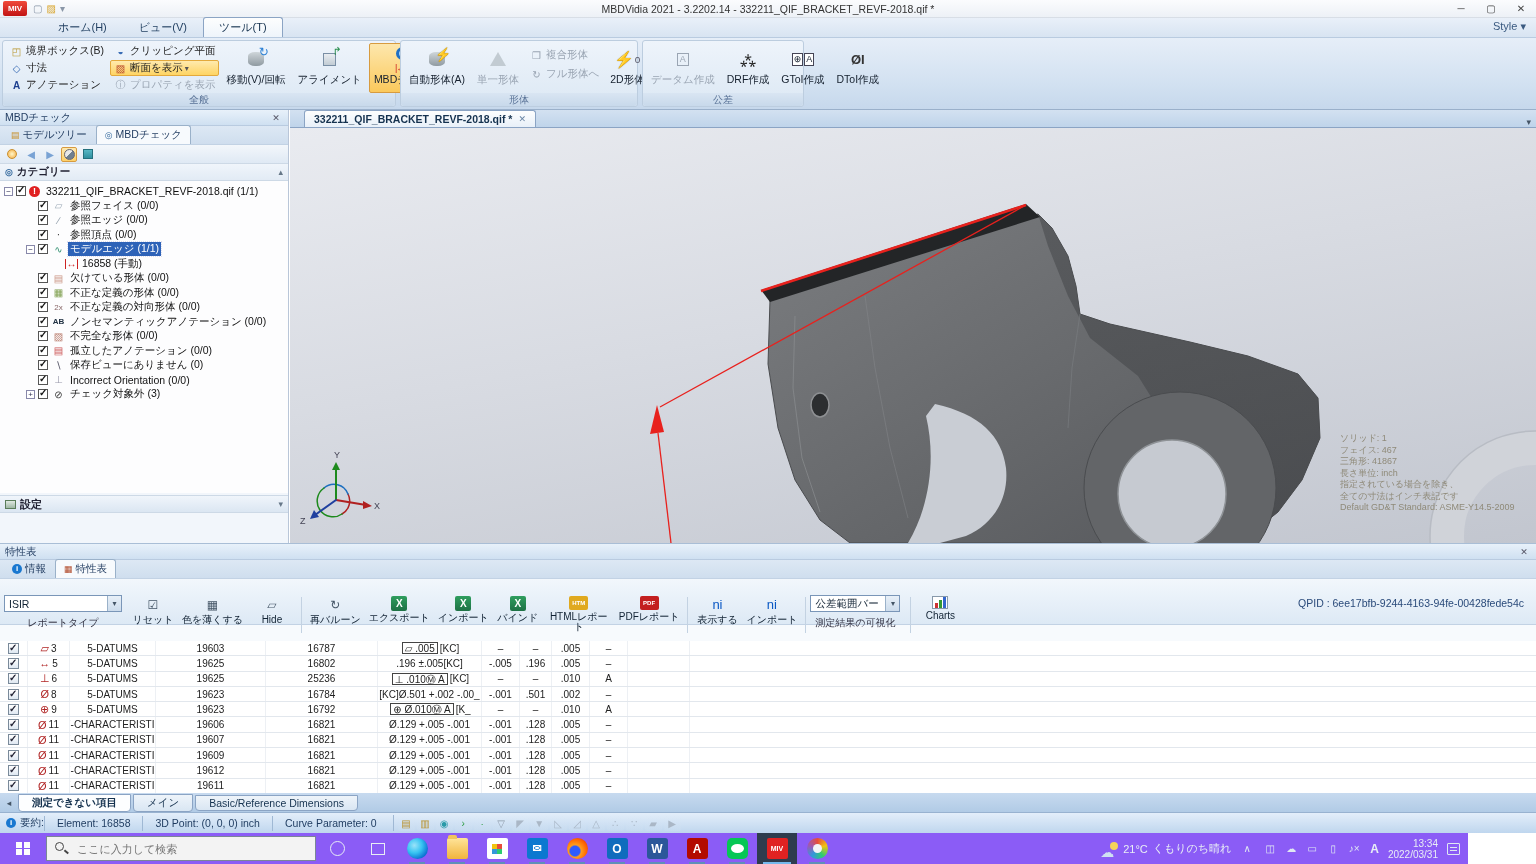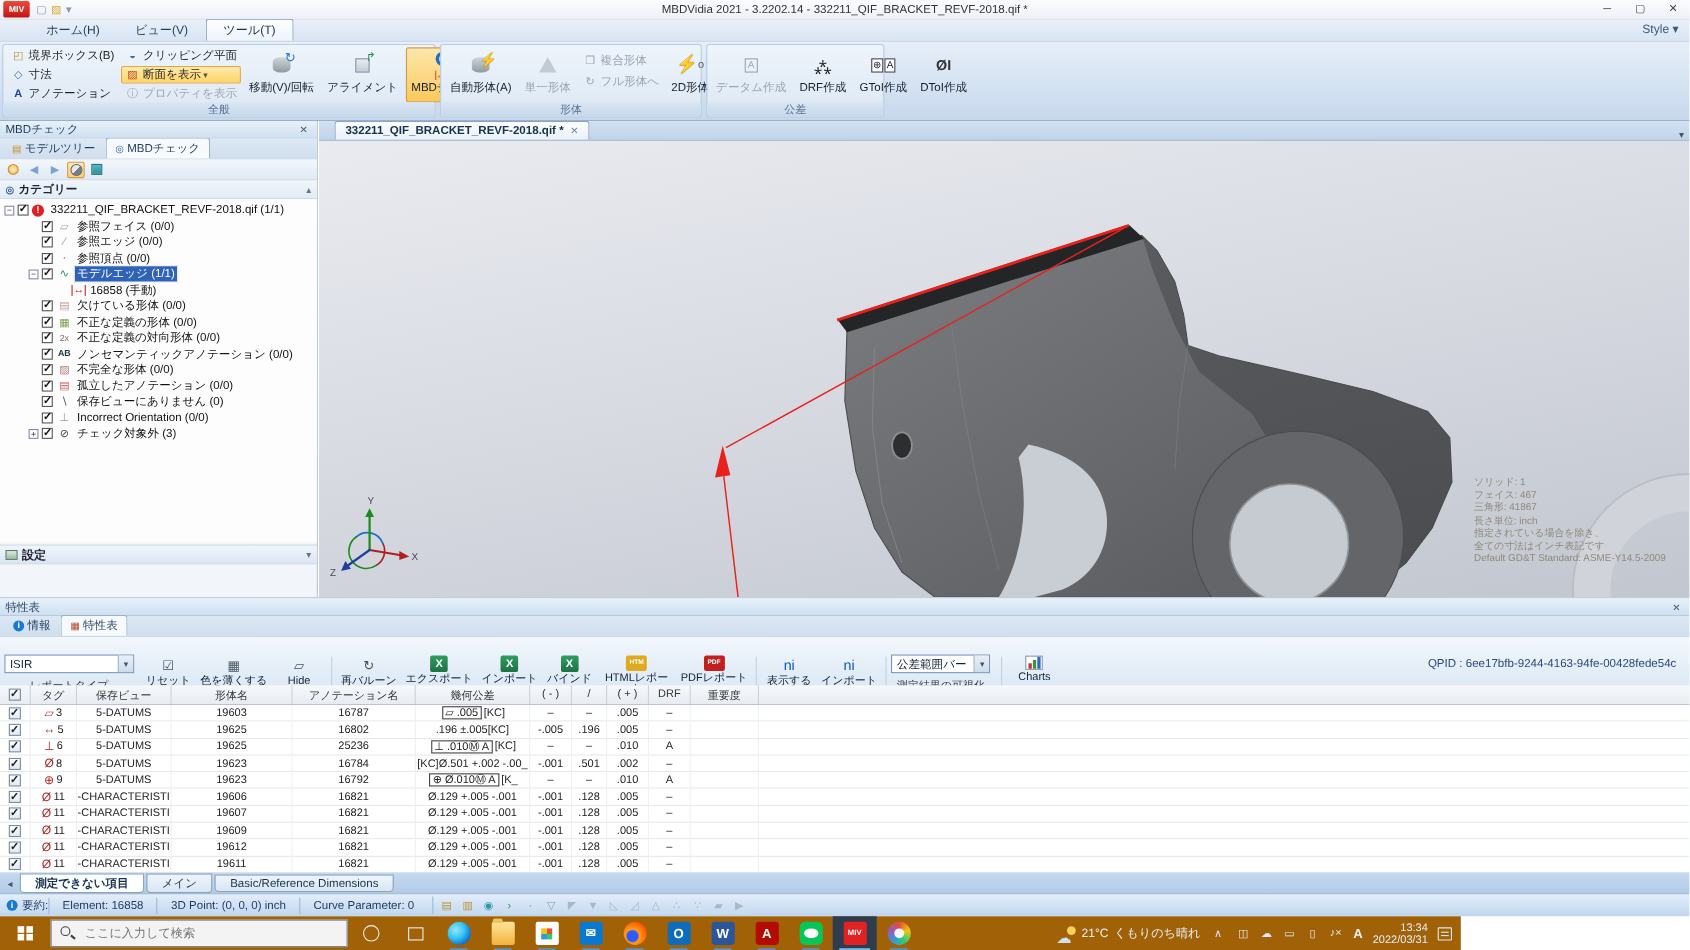--- a/index.html
+++ b/index.html
@@ -11,21 +11,21 @@
   #titlebar{left:0;top:0;width:1536px;height:18px;background:linear-gradient(#fbfcfe,#edf1f6);border-bottom:1px solid #d8dee6;display:flex;align-items:center}
   .miv-btn{width:24px;height:15px;background:linear-gradient(#f04a3a,#c21414);border-radius:2px;color:#fff;font-weight:bold;font-size:8px;display:flex;align-items:center;justify-content:center;margin-left:3px}
   .qat{display:flex;align-items:center;gap:4px;margin-left:6px;font-size:10px}
   .qat .qic{color:#8a97a8}
   .qat .qfolder{color:#d9a62e}
   #title-text{position:absolute;left:0;right:0;text-align:center;font-size:10.5px;color:#333;pointer-events:none}
   .winctl{margin-left:auto;display:flex}
   .winctl span{width:30px;text-align:center;font-size:10px;color:#444;line-height:17px}
 
   
-  #tabrow{left:0;top:18px;width:1536px;height:20px;background:linear-gradient(#e9f0f9,#d8e4f2);border-bottom:1px solid #b9cbe0;display:flex;align-items:flex-end;padding-left:26px}
+  #tabrow{left:0;top:18px;width:1536px;height:20px;background:linear-gradient(#e9f0f9,#d8e4f2);border-bottom:1px solid #b9cbe0;display:flex;align-items:flex-end;padding-left:42px}
   .rtab{padding:2px 15px;font-size:11px;color:#1f3d5f;border:1px solid transparent;border-bottom:none;border-radius:3px 3px 0 0;white-space:nowrap}
   .rtab.active{background:linear-gradient(#fdfefe,#eef4fb);border-color:#8ba4c4;color:#15324f}
   #style-chip{position:absolute;right:10px;top:2px;color:#3a5a80;font-size:11px}
 
   
   #ribbon{left:0;top:38px;width:1536px;height:72px;background:linear-gradient(#e6eef8,#d2e1f1 65%,#c6d8ec);border-bottom:1px solid #9ab0ca}
   .rgroup{position:absolute;top:2px;height:67px;border:1px solid #bccddf;border-radius:3px;background:linear-gradient(#eef4fb,#dce8f4)}
   .rgroup .glabel{position:absolute;left:0;right:0;bottom:0;height:13px;text-align:center;font-size:10px;color:#5a7397;background:linear-gradient(#d9e5f2,#c8d9eb);border-radius:0 0 3px 3px}
   .gbody{display:flex;align-items:flex-start;height:52px;padding:2px 3px;gap:2px}
   .scol{display:flex;flex-direction:column;justify-content:space-between;height:50px}
@@ -145,21 +145,21 @@
   
   #statusbar{left:0;top:812px;width:1536px;height:21px;background:linear-gradient(#e3eefa,#bfd6ee);border-top:1px solid #98b2d0;display:flex;align-items:center;font-size:10.5px;color:#1d3a5f}
   #statusbar .summary{display:flex;align-items:center;gap:4px;padding-left:6px}
   .sseg{border-left:1px solid #9fb8d4;padding:0 12px;margin-left:0;height:15px;display:flex;align-items:center}
   .sseg:first-of-type{margin-left:auto}
   #stools{display:flex;align-items:center;gap:2px;padding:0 4px;border-left:1px solid #9fb8d4;margin-left:4px}
   .si{width:17px;height:16px;display:flex;align-items:center;justify-content:center;font-size:10px;color:#8d9aa9;border-radius:2px;background:linear-gradient(#f2f7fc00,#d6e4f230)}
   .si.tan{color:#b8922e}.si.teal{color:#2a9aa8}.si.green{color:#2f9e44}.si.dim{color:#aab7c6}
 
   
-  #taskbar{left:0;top:833px;width:1328px;height:31px;background:#a16207;display:flex;align-items:center}
+  #taskbar{left:0;top:833px;width:1468px;height:31px;background:#8b5cf6;display:flex;align-items:center}
   #startbtn{width:46px;height:31px;display:flex;align-items:center;justify-content:center}
   .winlogo{width:14px;height:14px;display:grid;grid-template-columns:6px 6px;grid-template-rows:6px 6px;gap:1.5px}
   .winlogo i{background:#fdfdfd}
   #searchbox{position:relative;width:270px;height:25px}
   #searchbox input{width:100%;height:100%;border:1px solid #7a8795;background:#f3f3f3;font-size:11px;padding-left:30px;font-family:"Liberation Sans",sans-serif;color:#333}
   .mag2{position:absolute;left:9px;top:6px;width:9px;height:9px;border:1.5px solid #444;border-radius:50%}
   .mag2::after{content:"";position:absolute;left:8px;top:8px;width:5px;height:1.5px;background:#444;transform:rotate(40deg)}
   .tb-circle{width:15px;height:15px;border:1.5px solid #e8eef5;border-radius:50%;margin:0 14px}
   .tb-task{width:14px;height:12px;border:1.5px solid #e8eef5;margin:0 12px}
   .app{width:40px;height:31px;display:flex;align-items:center;justify-content:center;position:relative}
@@ -645,36 +645,20 @@
       <div class="combo-lab">測定結果の可視化</div>
     </div>
     <div class="tsep"></div>
     <div class="tbtn">
       <span class="chartsic"></span>
       <span class="lab">Charts</span>
     </div>
     <div id="qpid">QPID : 6ee17bfb-9244-4163-94fe-00428fede54c</div>
   </div>
 
-  <div id="ghead">
-    <div class="hc c1">
-        <span class="rcb"></span>
-      </div>
-    <div class="hc c2">タグ</div>
-    <div class="hc c3">保存ビュー</div>
-    <div class="hc c4">形体名</div>
-    <div class="hc c5">アノテーション名</div>
-    <div class="hc c6">幾何公差</div>
-    <div class="hc c7">( - )</div>
-    <div class="hc c8">/</div>
-    <div class="hc c9">( + )</div>
-    <div class="hc c10">DRF</div>
-    <div class="hc c11">重要度</div>
-    <div class="hc cfill"></div>
-  </div>
   <div id="grows">
 
   <div class="trow">
       <div class="tc c1">
           <span class="rcb"></span>
         </div>
       <div class="tc c2">
           <span class="rico">▱</span>
           <span class="rtag">3</span>
         </div>

